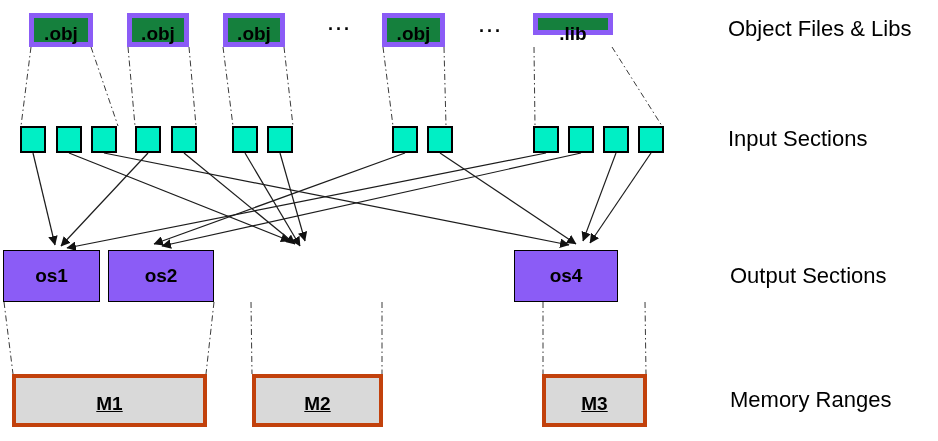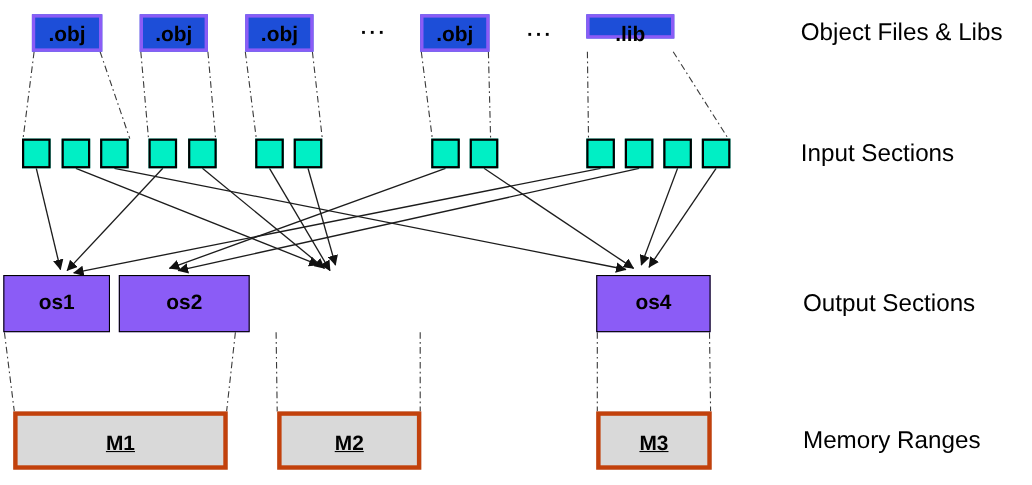--- a/index.html
+++ b/index.html
@@ -3,21 +3,21 @@
 <meta charset="utf-8">
 <style>
   html,body{margin:0;padding:0;background:#ffffff;}
   #stage{
     position:relative;width:938px;height:441px;background:#ffffff;overflow:hidden;
     font-family:"Liberation Sans","DejaVu Sans",sans-serif;color:#000;
   }
   #lines{position:absolute;left:0;top:0;width:938px;height:441px;pointer-events:none;}
   .node{position:absolute;box-sizing:border-box;text-align:center;}
   .objbox{
-    background:#1d4ed8;border:3px solid #8b5cf6;
+    background:#15803d;border:5px solid #8b5cf6;
     font-weight:bold;font-size:19px;line-height:31px;
   }
   .insq{background:#00efc5;border:2px solid #000;}
   .outbox{
     background:#8b5cf6;border:1px solid #000;
     font-weight:bold;font-size:19px;line-height:50px;
   }
   .membox{
     background:#d9d9d9;border:4px solid #c2410c;
     font-weight:bold;font-size:19px;line-height:51px;text-decoration:underline;
@@ -86,22 +86,22 @@
   <div class="node insq" style="left: 232px; top: 126px; width: 26px; height: 27px;"></div>
   <div class="node insq" style="left: 267px; top: 126px; width: 26px; height: 27px;"></div>
   <div class="node insq" style="left: 392px; top: 126px; width: 26px; height: 27px;"></div>
   <div class="node insq" style="left: 427px; top: 126px; width: 26px; height: 27px;"></div>
   <div class="node insq" style="left: 533px; top: 126px; width: 26px; height: 27px;"></div>
   <div class="node insq" style="left: 568px; top: 126px; width: 26px; height: 27px;"></div>
   <div class="node insq" style="left: 603px; top: 126px; width: 26px; height: 27px;"></div>
   <div class="node insq" style="left: 638px; top: 126px; width: 26px; height: 27px;"></div>
 
   <div class="node outbox" style="left: 3px; top: 250px; width: 97px; height: 52px;">os1</div>
-  <div class="node outbox" style="left: 108px; top: 250px; width: 119px; height: 52px;">os2</div>
-  <div class="node outbox" style="left: 542px; top: 250px; width: 104px; height: 52px;">os4</div>
+  <div class="node outbox" style="left: 108px; top: 250px; width: 106px; height: 52px;">os2</div>
+  <div class="node outbox" style="left: 514px; top: 250px; width: 104px; height: 52px;">os4</div>
 
   <div class="node membox" style="left: 12px; top: 374px; width: 195px; height: 53px;">M1</div>
   <div class="node membox" style="left: 252px; top: 374px; width: 131px; height: 53px;">M2</div>
   <div class="node membox" style="left: 542px; top: 374px; width: 105px; height: 53px;">M3</div>
 
   <div class="rowlabel" style="left: 728px; top: 16px;">Object Files &amp; Libs</div>
   <div class="rowlabel" style="left: 728px; top: 126px;">Input Sections</div>
   <div class="rowlabel" style="left: 730px; top: 387px;">Memory Ranges</div>
   <div class="rowlabel" style="left: 730px; top: 263px;">Output Sections</div>
 

